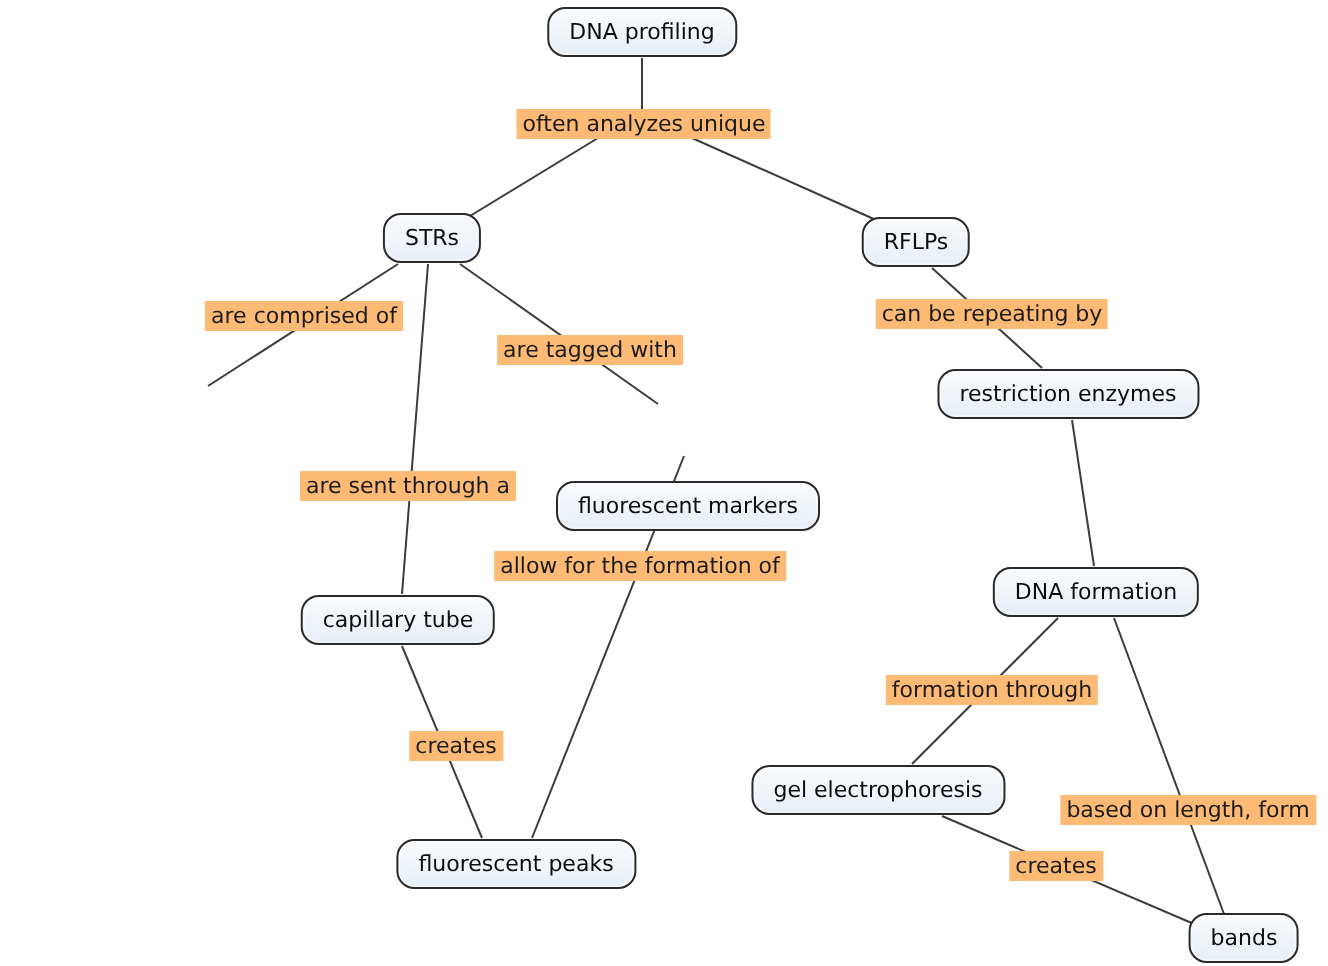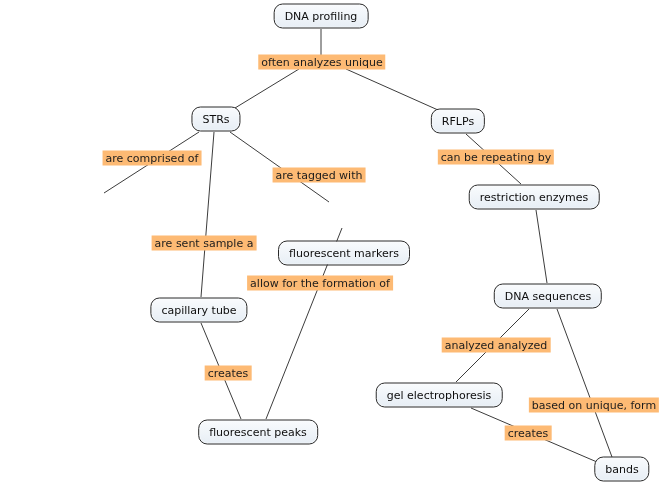--- a/index.html
+++ b/index.html
@@ -71,29 +71,29 @@
     <line x1="557" y1="309" x2="612" y2="457" stroke="#3c3c3c"></line>
     <line x1="471" y1="408" x2="597" y2="462" stroke="#3c3c3c"></line>
   </svg>
 
   <div class="concept" style="left:321px; top:16px;text-align:right;">DNA profiling</div>
   <div class="concept" style="left:216px; top:119px;">STRs</div>
   <div class="concept" style="left:458px; top:121px;">RFLPs</div>
   <div class="concept" style="left:344px; top:215px;margin-top:38px;">fluorescent markers</div>
   <div class="concept" style="left:534px; top:197px;">restriction enzymes</div>
   <div class="concept" style="left:199px; top:310px;">capillary tube</div>
-  <div class="concept" style="left:548px; top:296px;">DNA sequences</div>
+  <div class="concept" style="left:548px; top:296px;">DNA formation</div>
   <div class="concept" style="left:439px; top:395px;">gel electrophoresis</div>
   <div class="concept" style="left:258px; top:432px;">fluorescent peaks</div>
   <div class="concept" style="left:622px; top:469px;">bands</div>
 
   <div class="edge-label" style="left:322px; top:62px;">often analyzes unique</div>
   <div class="edge-label" style="left:152px; top:158px;">are comprised of</div>
-  <div class="edge-label" style="left:295px; top:175px;margin-left:24px;">are tagged with</div>
+  <div class="edge-label" style="left:295px; top:175px;">are tagged with</div>
   <div class="edge-label" style="left:496px; top:157px;">can be repeating by</div>
-  <div class="edge-label" style="left:204px; top:243px;">are sent sample a</div>
+  <div class="edge-label" style="left:204px; top:243px;">are sent through a</div>
   <div class="edge-label" style="left:320px; top:283px;">allow for the formation of</div>
-  <div class="edge-label" style="left:496px; top:345px;">analyzed analyzed</div>
+  <div class="edge-label" style="left:496px; top:345px;">formation through</div>
   <div class="edge-label" style="left:228px; top:373px;">creates</div>
-  <div class="edge-label" style="left:594px; top:405px;">based on unique, form</div>
+  <div class="edge-label" style="left:594px; top:405px;">based on length, form</div>
   <div class="edge-label" style="left:528px; top:433px;">creates</div>
 
 </div>
 
 </body></html>

